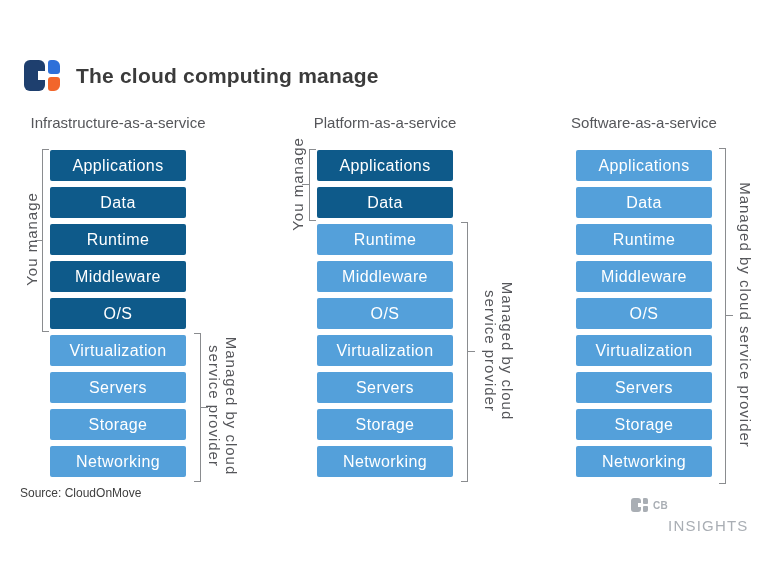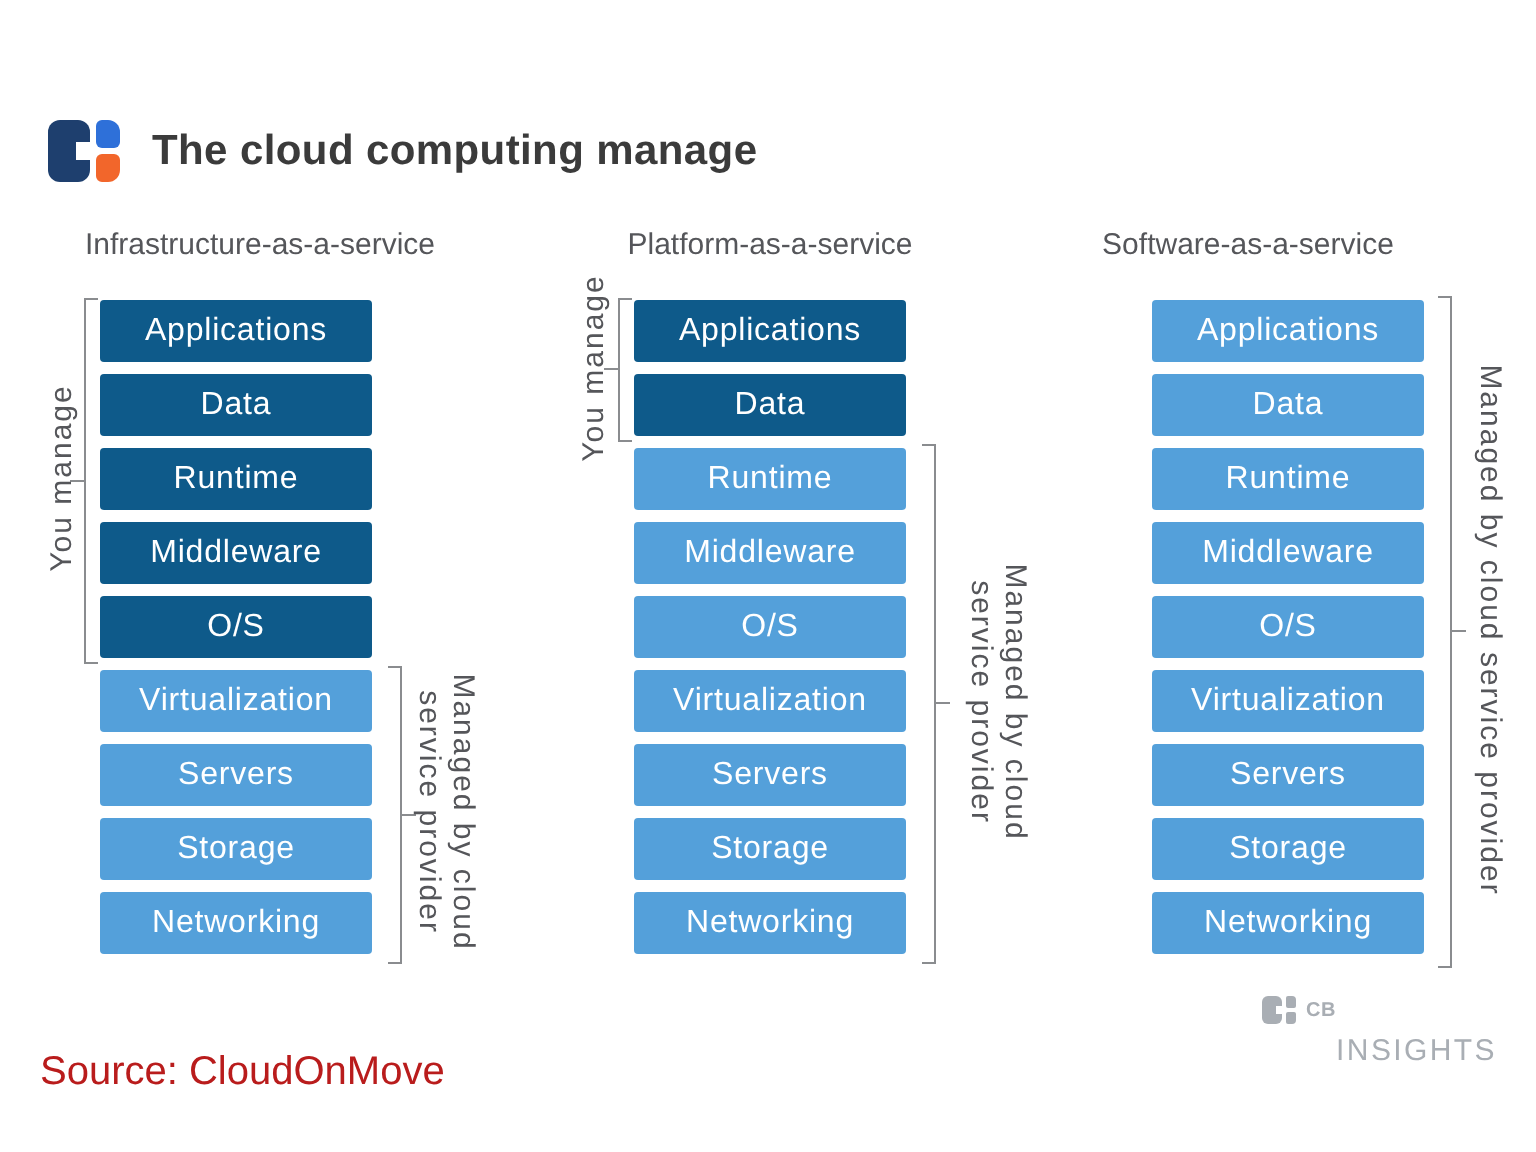--- a/index.html
+++ b/index.html
@@ -45,21 +45,21 @@
     width:7px; border-top:1.5px solid #8a8c8f; }
 
   
   .vlabel { position:absolute; font-size:15px; color:#55565a; letter-spacing:1px;
     white-space:nowrap; }
   .vlabel.ccw { transform:translate(-50%,-50%) rotate(-90deg); }
   .vlabel.cw  { transform:translate(-50%,-50%) rotate(90deg); }
   .vlabel .vline { display:block; text-align:center; line-height:17px; }
 
   
-  .source { position:absolute; left:20px; top:525px; font-size:20px; color:#b91c1c; }
+  .source { position:absolute; left:20px; top:486px; font-size:12px; color:#404040; }
 
   .footer-brand { position:absolute; left:631px; top:496px; height:18px;
     display:flex; align-items:center; }
   .fmark { position:relative; width:17px; height:14px; margin-right:5px; }
   .fmark .c-block { position:absolute; left:0; top:0; width:10px; height:14px;
     background:var(--footer-gray); border-radius:3px; }
   .fmark .c-notch { position:absolute; left:6.5px; top:5px; width:3.5px; height:4px;
     background:#ffffff; }
   .fmark .sq-top { position:absolute; left:11.5px; top:0; width:5.5px; height:6px;
     background:var(--footer-gray); border-radius:1px 2px 1px 1px; }
@@ -72,23 +72,23 @@
 <body>
 
 <div class="logo">
   <div class="c-block"></div>
   <div class="c-notch"></div>
   <div class="sq-top"></div>
   <div class="sq-bottom"></div>
 </div>
 <div class="page-title">The cloud computing manage</div>
 
-<div class="col-header" style="left:130px;">Infrastructure-as-a-service</div>
+<div class="col-header" style="left:118px;">Infrastructure-as-a-service</div>
 <div class="col-header" style="left:385px;">Platform-as-a-service</div>
-<div class="col-header" style="left:624px;">Software-as-a-service</div>
+<div class="col-header" style="left:644px;">Software-as-a-service</div>
 
 <div class="stack" style="left:50px;">
   <div class="layer dark" style="top:0;">Applications</div>
   <div class="layer dark" style="top:37px;">Data</div>
   <div class="layer dark" style="top:74px;">Runtime</div>
   <div class="layer dark" style="top:111px;">Middleware</div>
   <div class="layer dark" style="top:148px;">O/S</div>
   <div class="layer light" style="top:185px;">Virtualization</div>
   <div class="layer light" style="top:222px;">Servers</div>
   <div class="layer light" style="top:259px;">Storage</div>

